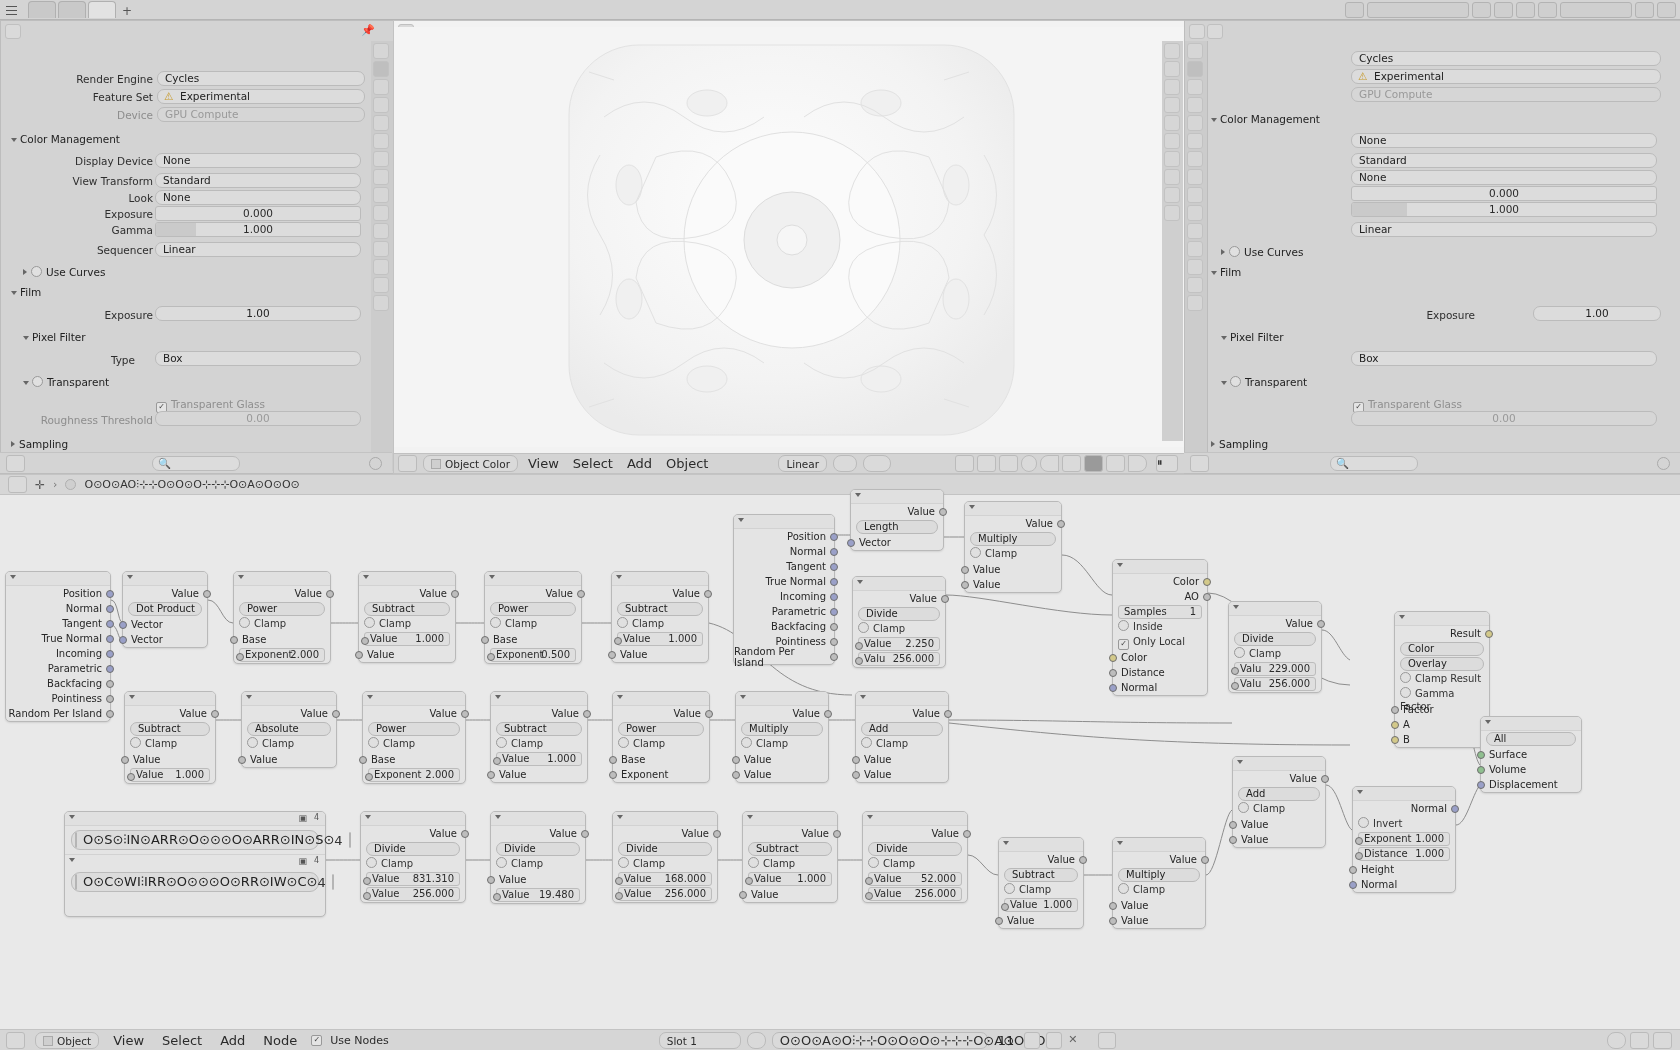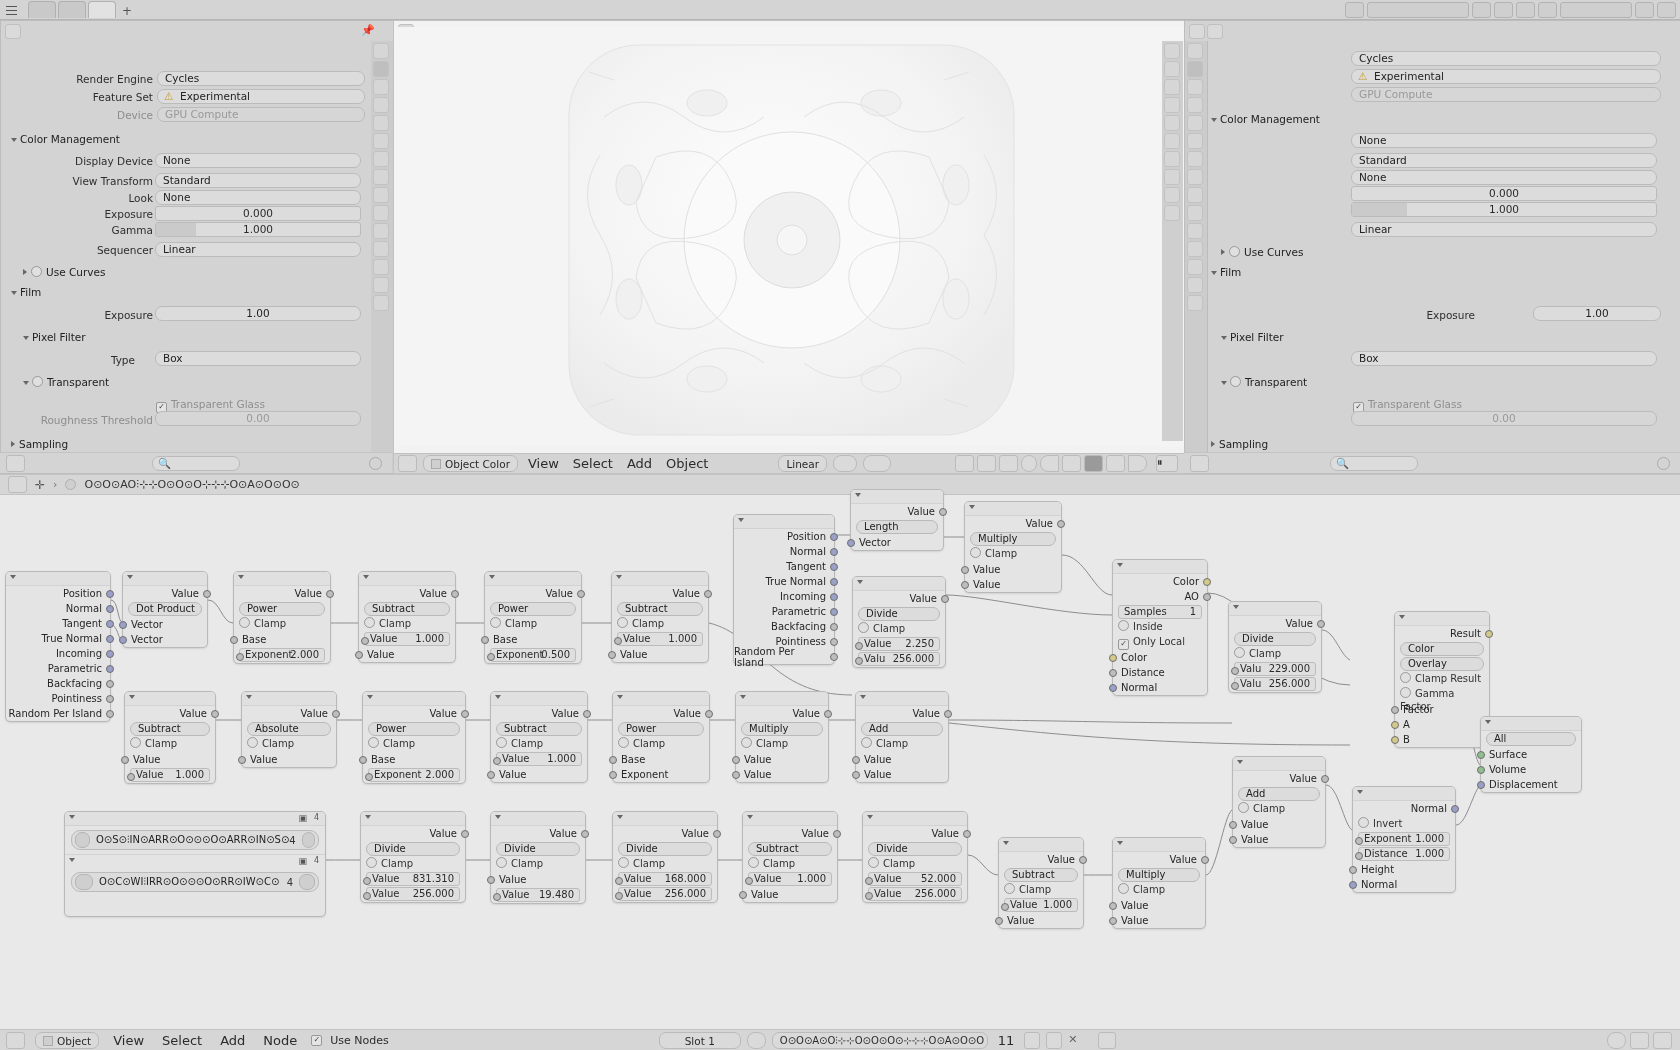--- a/index.html
+++ b/index.html
@@ -67,21 +67,21 @@
   .sock.v{background:#9aa0c8;}
   .sock.c{background:#d3c98a;}
   .sock.sh{background:#8fbf8f;}
   .nbtn{margin:1px 5px;height:14px;background:#dcdcdc;border:1px solid #b9b9b9;border-radius:7px;font-size:10px;line-height:12px;padding-left:7px;color:#222;box-sizing:border-box;}
   .nval{margin:1px 5px;height:14px;background:#dfdfdf;border:1px solid #bcbcbc;border-radius:3px;font-size:10px;line-height:12px;box-sizing:border-box;position:relative;padding:0 5px;}
   .nval .k{position:absolute;left:5px;}
   .nval .v{position:absolute;right:5px;}
   .ncheck{margin:1px 5px;height:14px;font-size:10px;line-height:13px;color:#333;}
   .nlabel{font-size:10px;color:#262626;}
   svg.links{position:absolute;left:0;top:0;width:1680px;height:576px;pointer-events:none;}
-  .tiny{font-size:10px;}
+  .tiny{font-size:13px;}
   .statusdot{width:9px;height:9px;border-radius:50%;background:#cfcfcf;border:1px solid #b0b0b0;display:inline-block;}
 </style>
 </head>
 <body>
 
 <div class="app">
 
   <div class="topbar">
     <div class="hamburger">
         <i></i>
@@ -1124,21 +1124,21 @@
         </div>
       <div class="menu">View</div>
       <div class="menu">Select</div>
       <div class="menu">Add</div>
       <div class="menu">Node</div>
       <div style="display:flex;align-items:center;gap:4px;">
           <span class="chk">✓</span>
           <span>Use Nodes</span>
         </div>
       <div style="margin-left:260px;display:flex;align-items:center;gap:6px;">
-        <div class="pill" style="width:66px;justify-content:center;">
+        <div class="pill" style="width:66px;justify-content:flex-start;">
             <span>Slot 1</span>
           </div>
         <div class="sqbtn" style="border-radius:8px;"></div>
         <div class="pill" style="width:200px;">
             <span class="tiny">O⊙O⊙A⊙O⫶⊹⊹O⊙O⊙O⊙⊹⊹⊹O⊙A⊙O⊙O</span>
           </div>
         <div class="menu">11</div>
         <div class="sqbtn" style="width:14px;"></div>
         <div class="sqbtn" style="width:14px;"></div>
         <div class="sqbtn" style="width:14px;border:none;background:transparent;color:#666;">✕</div>

